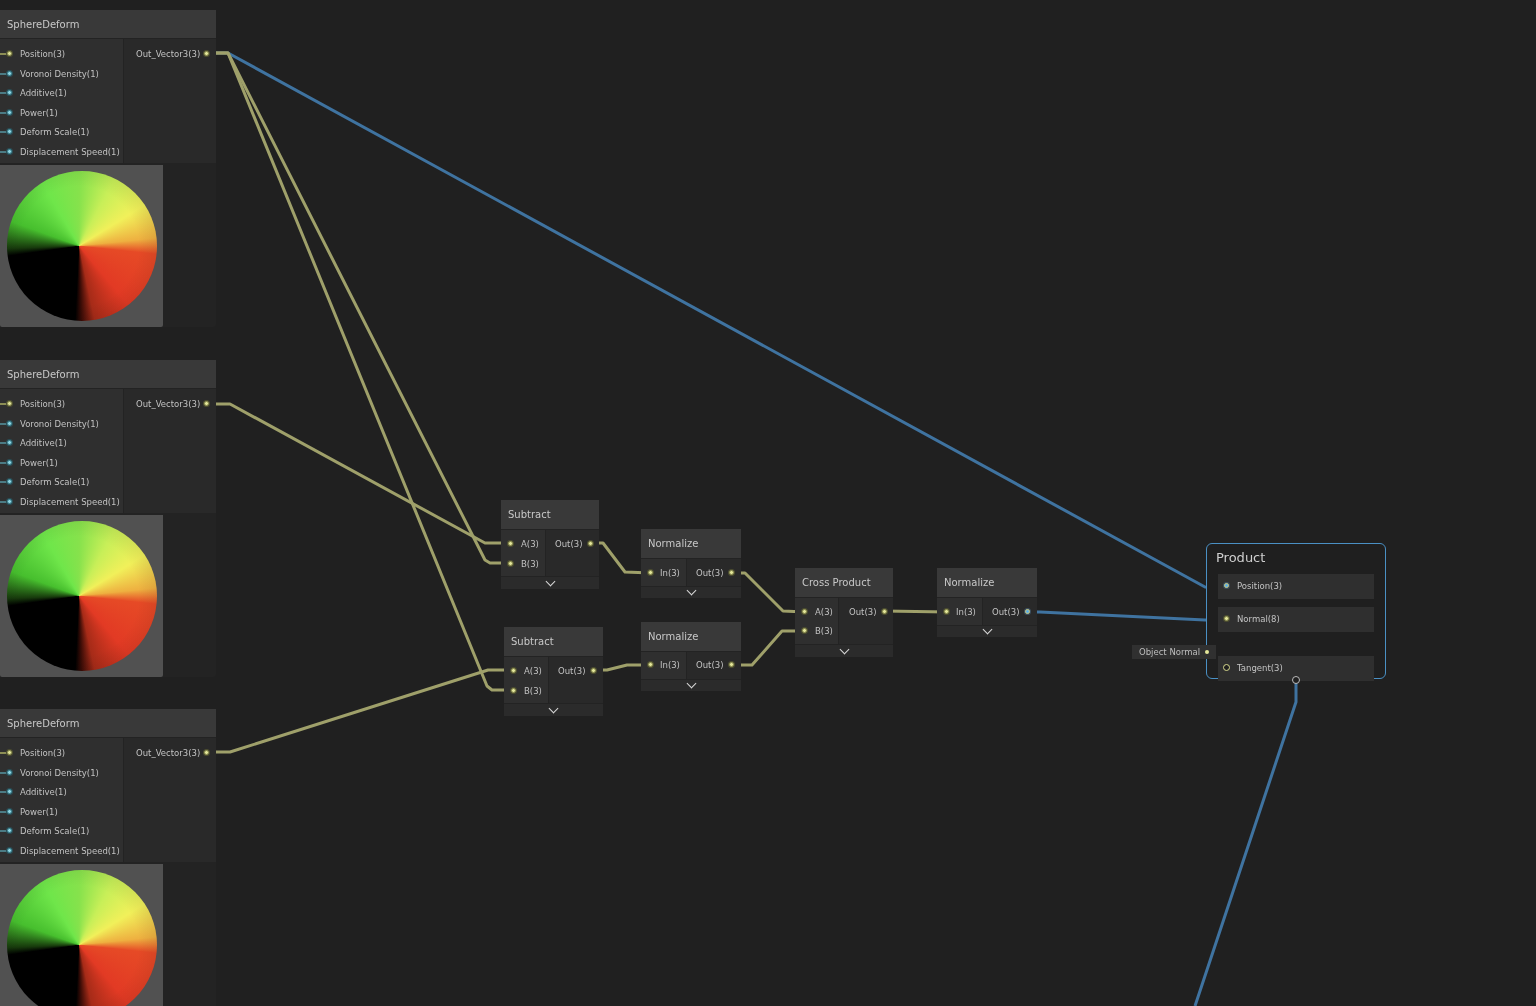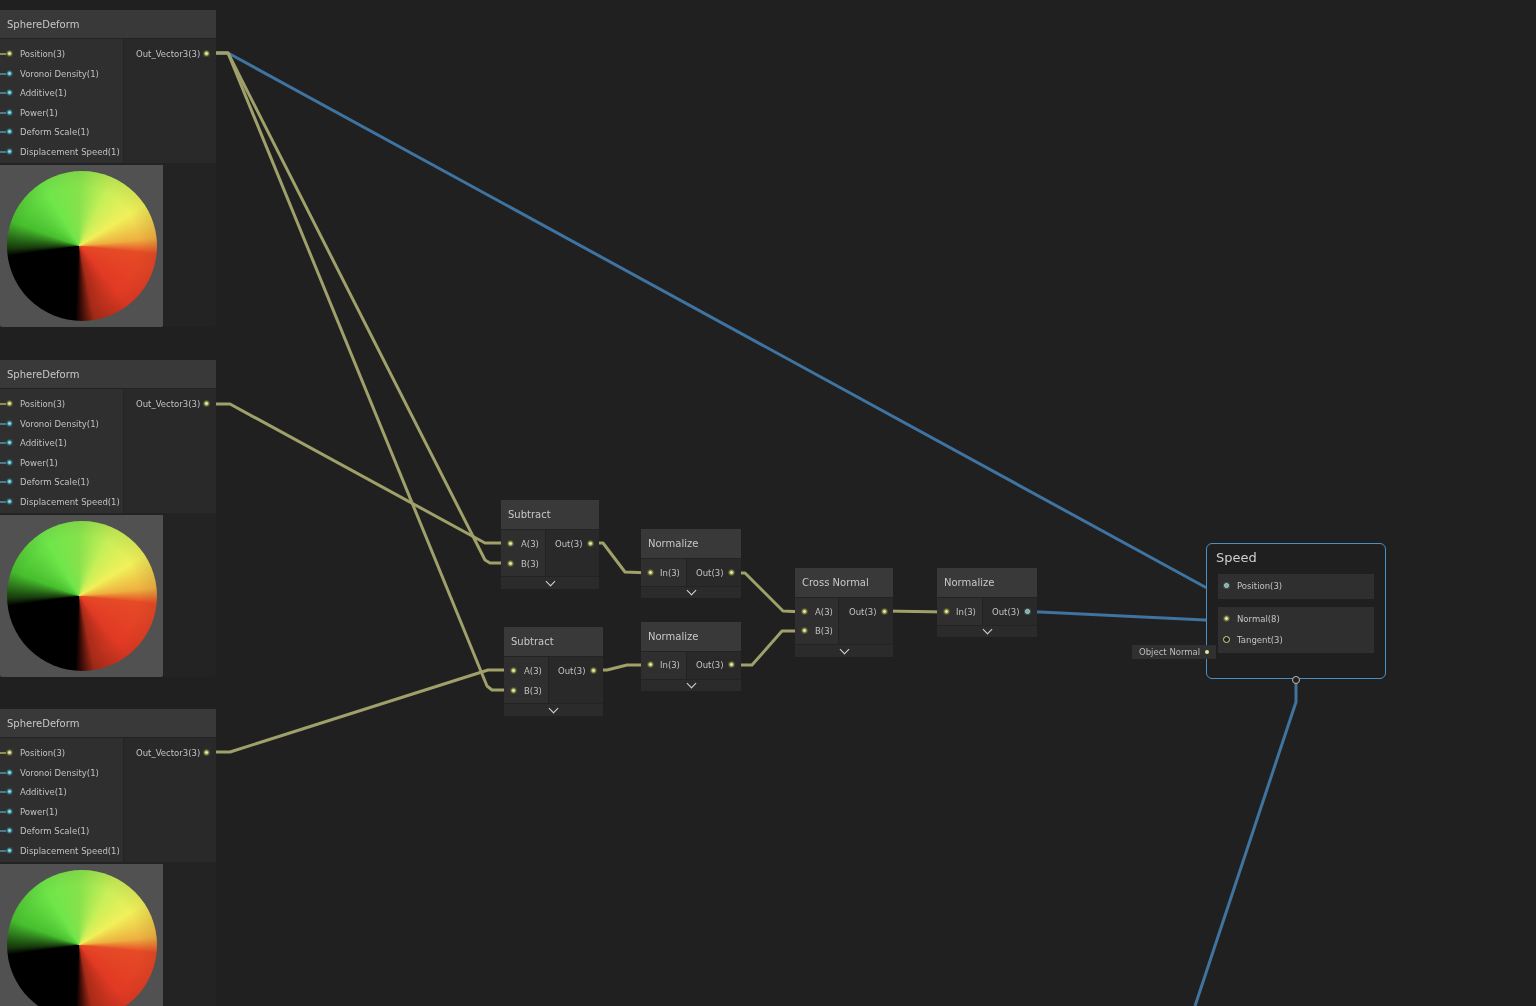--- a/index.html
+++ b/index.html
@@ -247,21 +247,21 @@
         <span class="dot v3" style="left:7px;top:3px"></span>
         <span style="position:absolute;left:19px">In(3)</span>
       </div>
     <div class="port" style="left:55px;top:37px;width:44px;"><span>Out(3)</span><span class="dot v3" style="left:33px;top:3px"></span></div>
     <div class="foot" style="top:58px;height:11px;">
         <span class="chev"></span>
       </div>
   </div>
 
   <div class="node" style="left:795px;top:568px;width:98px;height:89px;">
-    <div class="hdr" style="height:29px;">Cross Normal</div>
+    <div class="hdr" style="height:29px;">Cross Product</div>
     <div class="col-l" style="left:0;top:30px;width:43px;height:46px;"></div>
     <div class="col-r" style="left:44px;top:30px;width:54px;height:46px;"></div>
     <div class="port" style="left:0;top:38px;width:43px;">
         <span class="dot v3" style="left:7px;top:3px"></span>
         <span style="position:absolute;left:20px">A(3)</span>
       </div>
     <div class="port" style="left:0;top:57px;width:43px;">
         <span class="dot v3" style="left:7px;top:3px"></span>
         <span style="position:absolute;left:20px">B(3)</span>
       </div>
@@ -284,29 +284,29 @@
         <span class="chev"></span>
       </div>
   </div>
 
   <div class="objspace">
     <span>Object Normal</span>
     <span class="dot"></span>
   </div>
 
   <div class="vertex">
-    <div class="title">Speed</div>
+    <div class="title">Product</div>
     <div class="vrow" style="top:30px;">
       <span class="dot blue"></span>
       <span class="lbl">Position(3)</span>
     </div>
     <div class="vrow" style="top:63px;">
       <span class="dot v3"></span>
       <span class="lbl">Normal(8)</span>
     </div>
-    <div class="vrow" style="top:84px;text-align:center;">
+    <div class="vrow" style="top:112px;text-align:center;">
       <span class="dot hollow" style="left:5px;top:8px;"></span>
       <span class="lbl">Tangent(3)</span>
     </div>
   </div>
   <div class="bottom-port"></div>
 
 </div>
 
 </body></html>

